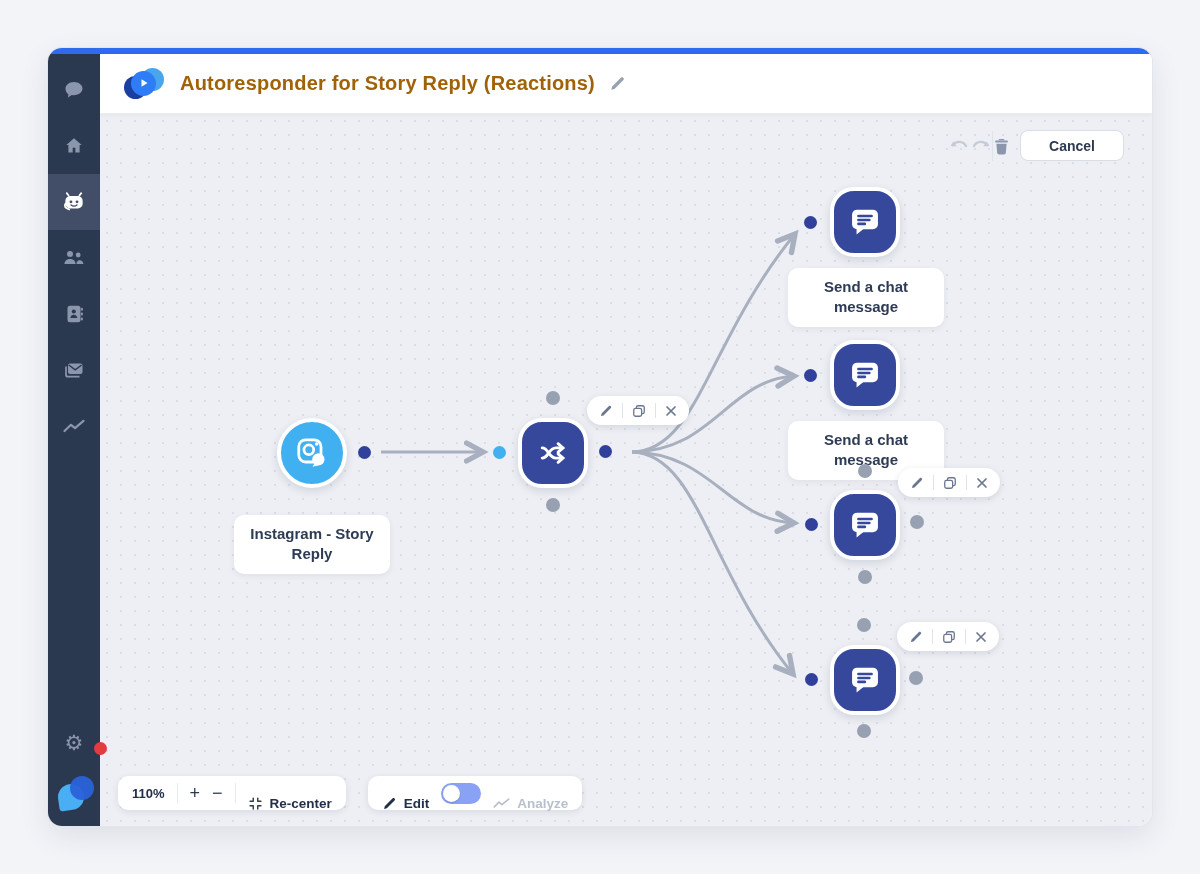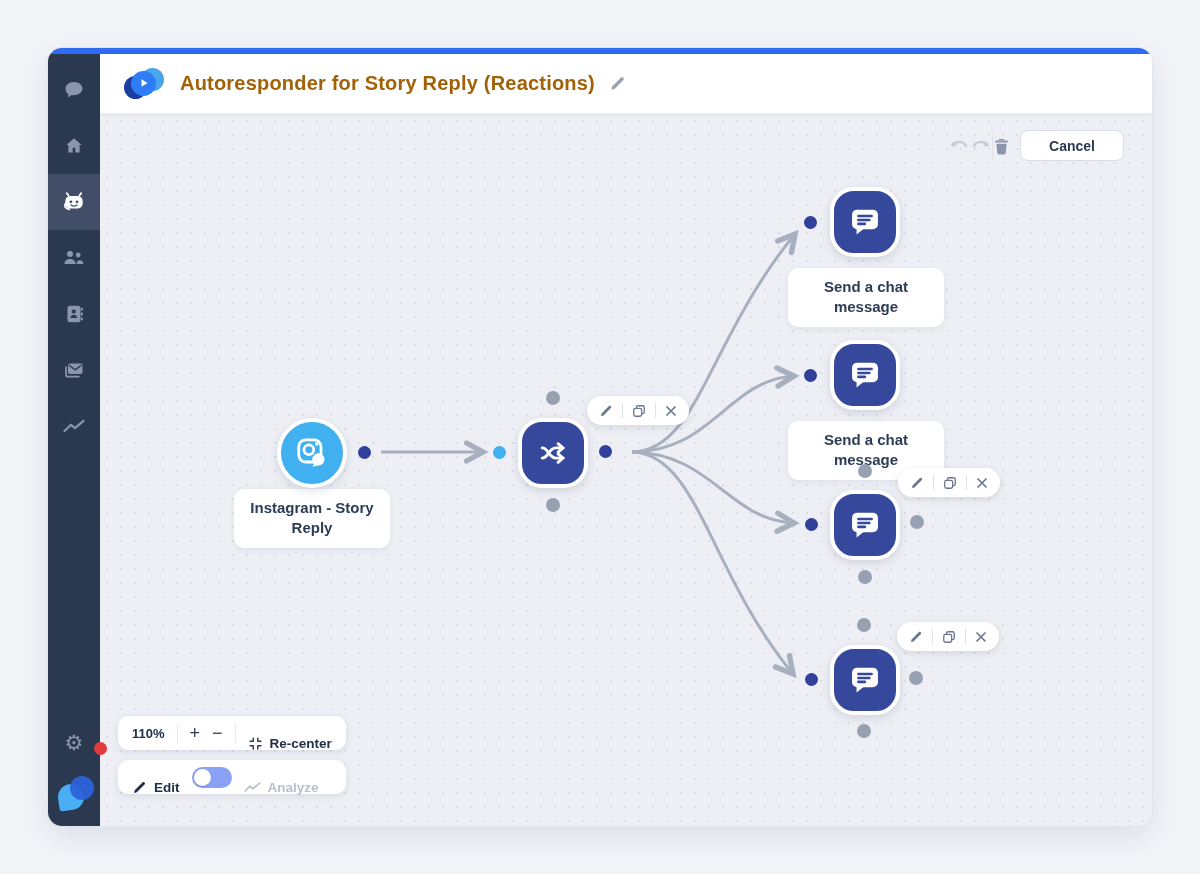--- a/index.html
+++ b/index.html
@@ -82,21 +82,21 @@
   
   .canvas-controls { position:absolute; top:16px; left:848px; display:flex; align-items:center; z-index:6; }
   .cc-div { width:1px; height:30px; background:#dfe3ea; }
   .cancel-btn {
     height:31px; width:104px; background:#fff; border:1px solid #d8dde6; border-radius:8px;
     font-family:"Liberation Sans", sans-serif; font-size:14px; color:#2c3a52; font-weight:600;
     margin-left:10px; cursor:pointer;
   }
 
   
-  .footer-bars { position:absolute; left:18px; bottom:32px; display:flex; gap:10px; z-index:6;flex-direction:column; }
+  .footer-bars { position:absolute; left:18px; bottom:16px; display:flex; gap:22px; z-index:6; }
   .pill {
     background:#fff; border-radius:10px; height:34px; display:flex; align-items:center;
     gap:12px; padding:0 14px; box-shadow:0 2px 7px rgba(30,40,70,.10);
     font-size:13.5px; color:#222f49; font-weight:700;
   }
   .pill .pdiv { width:1px; height:20px; background:#e6e9ef; }
   .zoom-btn { font-size:18px; font-weight:400; color:#2c3a52; cursor:pointer; line-height:1; }
   .zoom-level { font-weight:600; font-size:13px; }
   .toggle { width:40px; height:21px; border-radius:11px; background:#8aa2f5; position:relative; cursor:pointer; }
   .toggle .knob { position:absolute; left:2px; top:2px; width:17px; height:17px; border-radius:50%; background:#fff; box-shadow:0 1px 2px rgba(0,0,0,.15); }
@@ -215,21 +215,21 @@
 
         <div class="node circle" style="left:177px; top:304px;">
           <svg width="36" height="36" viewBox="0 0 34 34">
             <rect x="4.5" y="4.5" width="21" height="21" rx="6.5" fill="none" stroke="#fff" stroke-width="2.6"></rect>
             <circle cx="14" cy="14" r="4.6" fill="none" stroke="#fff" stroke-width="2.6"></circle>
             <circle cx="21.5" cy="8.5" r="1.7" fill="#fff"></circle>
             <circle cx="23" cy="23" r="5.8" fill="#fff"></circle>
             <path d="M19.5 26.5l-2 3.5 5.2-1.2z" fill="#fff"></path>
           </svg>
         </div>
-        <div class="flow-label" style="left:134px; top:375px;">Instagram - Story Reply</div>
+        <div class="flow-label" style="left:134px; top:401px;">Instagram - Story Reply</div>
 
         <div class="node" style="left:418px; top:304px;">
           <svg width="34" height="34" viewBox="0 0 30 30">
             <g stroke="#fff" stroke-width="2.6" fill="none" stroke-linecap="round">
               <path d="M5.5 19.5 C11 19.5 11 10.5 17.5 10.5 h4.5"></path>
               <path d="M19.5 6.8 l4.3 3.7 -4.3 3.7"></path>
               <path d="M5.5 10.5 C11 10.5 11 19.5 17.5 19.5 h4.5"></path>
               <path d="M19.5 15.8 l4.3 3.7 -4.3 3.7"></path>
             </g>
           </svg>

